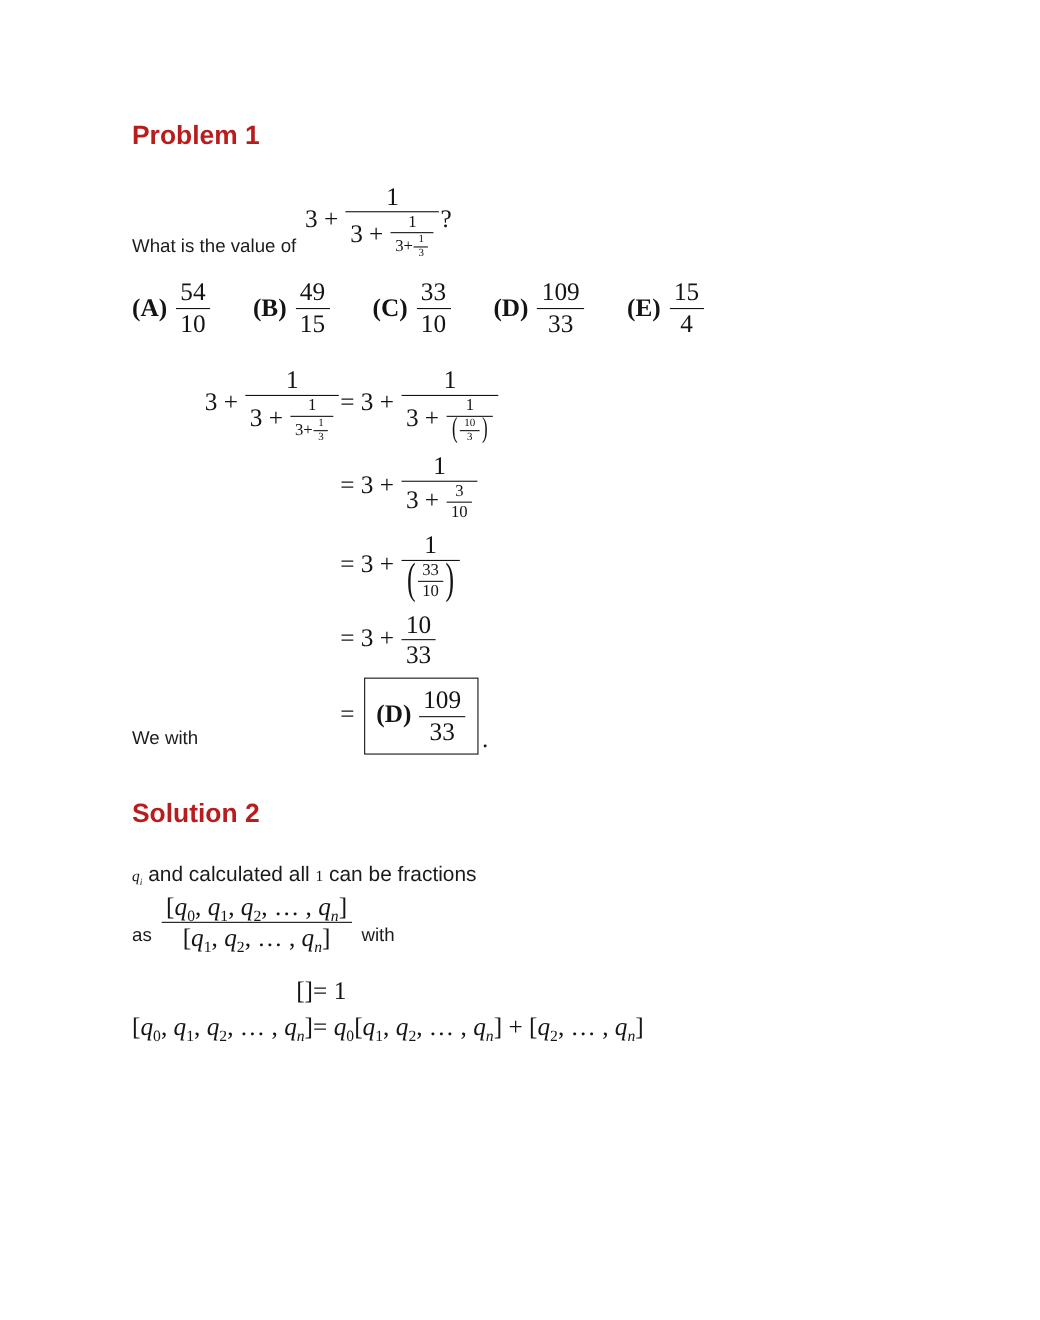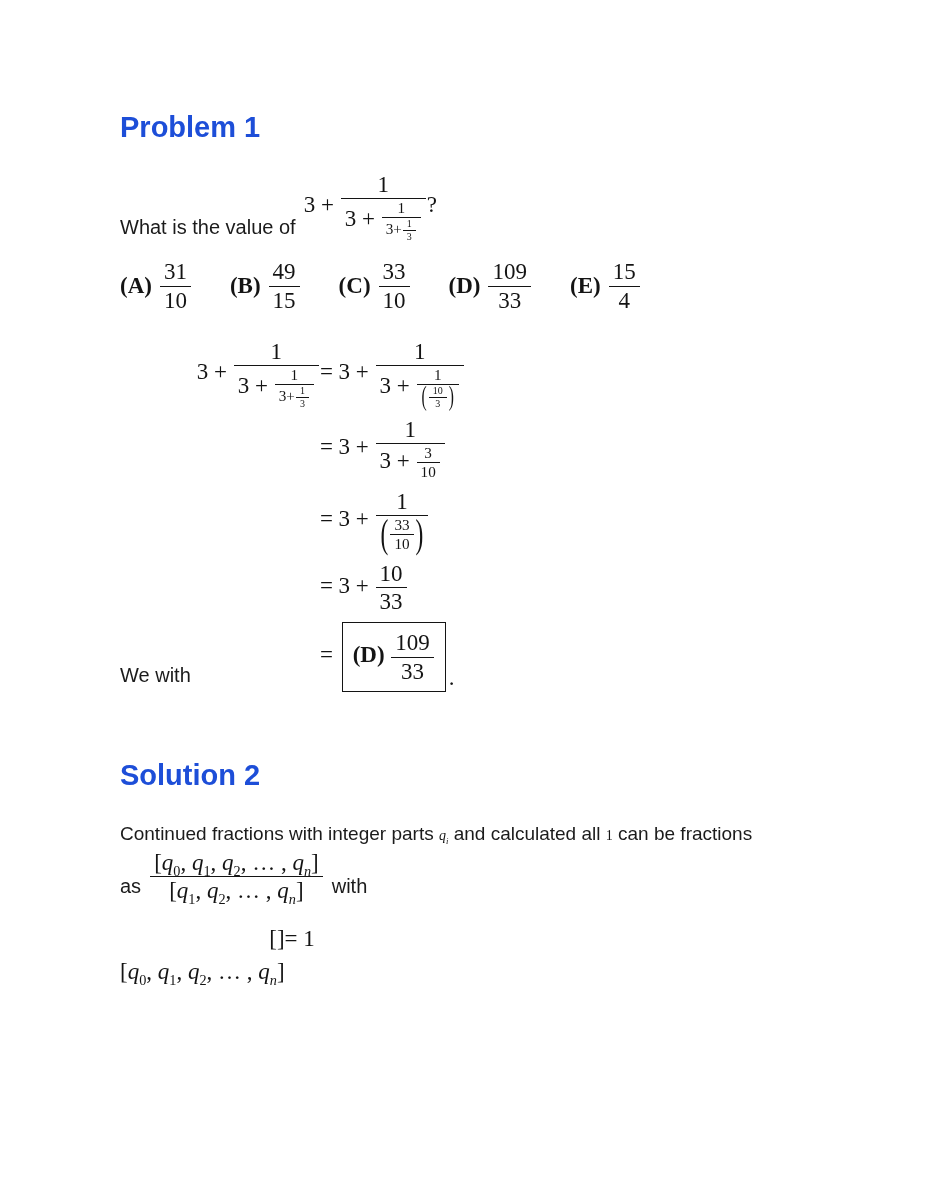--- a/index.html
+++ b/index.html
@@ -4,27 +4,27 @@
 <style>
   html, body { margin:0; padding:0; }
   body {
     width:945px; height:1200px; background:#ffffff; overflow:hidden;
     font-family:"Liberation Sans", sans-serif; color:#1b1b1b;
   }
   .content { padding:110px 30px 0 120px; }
 
   h2.sec {
     font-family:"Liberation Sans", sans-serif;
-    font-size:29px; font-weight:700; line-height:1.2;
-    color:#1d4ed8; margin:0;
+    font-size:24px; font-weight:700; line-height:1.2;
+    color:#b91c1c; margin:0;
   }
   .sec.s1 { margin-top:26px; }
-  .sec.s2 { margin-top:66px; }
+  .sec.s2 { margin-top:40px; }
 
-  .lead { font-size:20px; line-height:1.35; }
+  .lead { font-size:17px; line-height:1.35; }
 
   
   .math { font-family:"Liberation Serif","DejaVu Serif",serif; font-size:23px; color:#141414; }
   .math.inline { font-size:14px; }
   .mrow { display:inline; white-space:nowrap; }
   .mfrac { display:inline-block; vertical-align:middle; text-align:center; padding:0 1px; }
   .mnum, .mden { display:block; line-height:1.18; padding:0 4px; }
   .mden { border-top:1.5px solid #141414; }
   .mfrac .mfrac { font-size:0.66em; }
   .mparen { display:inline-block; transform:scaleY(1.7); font-size:1.02em; vertical-align:middle; padding:0 1px; }
@@ -62,21 +62,21 @@
 
   <div class="flow" id="question">
     <span class="lead">What is the value of</span>
     <span class="math"><span class="mrow">3 + <span class="mfrac"><span class="mnum">1</span><span class="mden"><span class="mrow">3 + <span class="mfrac"><span class="mnum">1</span><span class="mden"><span class="mrow">3+<span class="mfrac"><span class="mnum">1</span><span class="mden">3</span></span></span></span></span></span></span></span>?</span></span>
   </div>
 
   <div id="choices">
     <span class="choice math">
         <span class="clbl">(A)</span>
         <span class="mfrac">
-          <span class="mnum">31</span>
+          <span class="mnum">54</span>
           <span class="mden">10</span>
         </span>
       </span>
     <span class="choice math">
         <span class="clbl">(B)</span>
         <span class="mfrac">
           <span class="mnum">49</span>
           <span class="mden">15</span>
         </span>
       </span>
@@ -116,32 +116,32 @@
         <div class="eq-l"></div>
         <div class="eq-r"><span class="mrow">= 3 + <span class="mfrac"><span class="mnum">10</span><span class="mden">33</span></span></span></div>
         <div class="eq-l"></div>
         <div class="eq-r"><span class="mrow">= <span class="mbox"><span class="mrow"><span class="mbold">(D) </span><span class="mfrac"><span class="mnum">109</span><span class="mden">33</span></span></span></span><span class="mlow">.</span></span></div>
       </span>
   </div>
 
   <h2 class="sec s2">Solution 2</h2>
 
   <div id="s2para">
-    <span>Continued fractions with integer parts </span>
     <span class="math inline"><span class="msub"><i>q</i><sub><i>i</i></sub></span></span>
     <span> and calculated all </span>
     <span class="math inline">1</span>
     <span> can be fractions</span>
   </div>
 
   <div class="flow" id="asline">
     <span class="lead">as</span>
     <span class="math"><span class="mfrac"><span class="mnum"><span class="mrow">[<span class="msub"><i>q</i><sub>0</sub></span>, <span class="msub"><i>q</i><sub>1</sub></span>, <span class="msub"><i>q</i><sub>2</sub></span>, … , <span class="msub"><i>q</i><sub><i>n</i></sub></span>]</span></span><span class="mden"><span class="mrow">[<span class="msub"><i>q</i><sub>1</sub></span>, <span class="msub"><i>q</i><sub>2</sub></span>, … , <span class="msub"><i>q</i><sub><i>n</i></sub></span>]</span></span></span></span>
     <span class="lead">with</span>
   </div>
 
   <div id="align2" class="math eqalign">
       <div class="eq-l">[]</div>
       <div class="eq-r">= 1</div>
       <div class="eq-l"><span class="mrow">[<span class="msub"><i>q</i><sub>0</sub></span>, <span class="msub"><i>q</i><sub>1</sub></span>, <span class="msub"><i>q</i><sub>2</sub></span>, … , <span class="msub"><i>q</i><sub><i>n</i></sub></span>]</span></div>
+      <div class="eq-r"><span class="mrow">= <span class="msub"><i>q</i><sub>0</sub></span>[<span class="msub"><i>q</i><sub>1</sub></span>, <span class="msub"><i>q</i><sub>2</sub></span>, … , <span class="msub"><i>q</i><sub><i>n</i></sub></span>] + [<span class="msub"><i>q</i><sub>2</sub></span>, … , <span class="msub"><i>q</i><sub><i>n</i></sub></span>]</span></div>
     </div>
 
 </div>
 
 </body></html>

